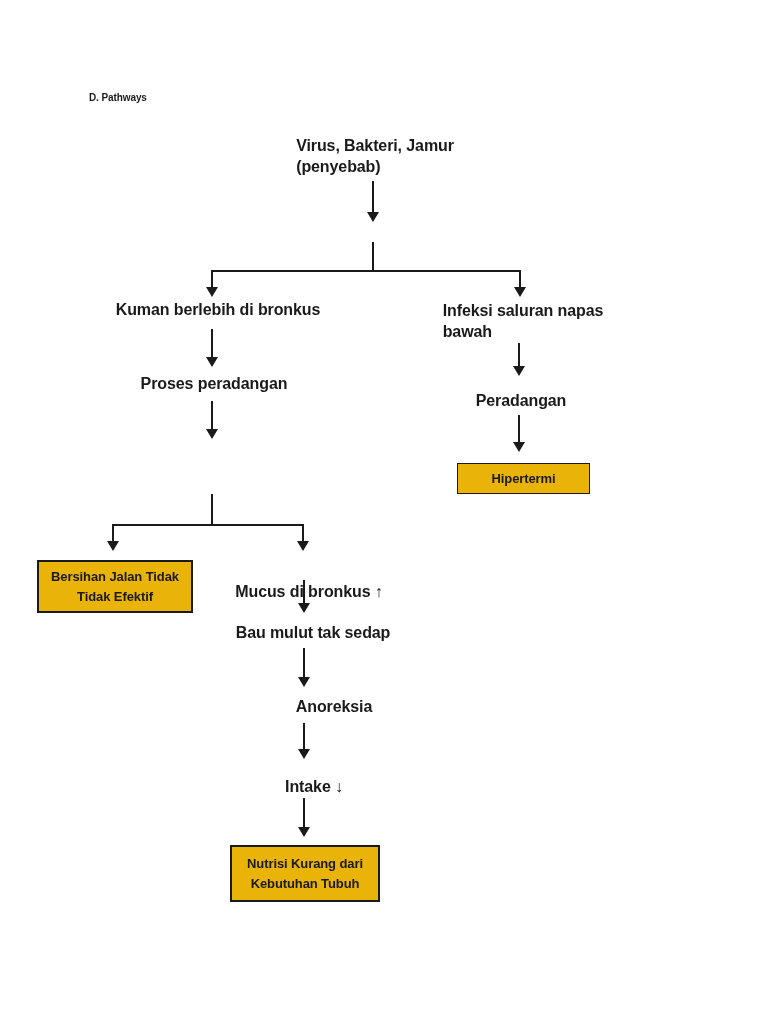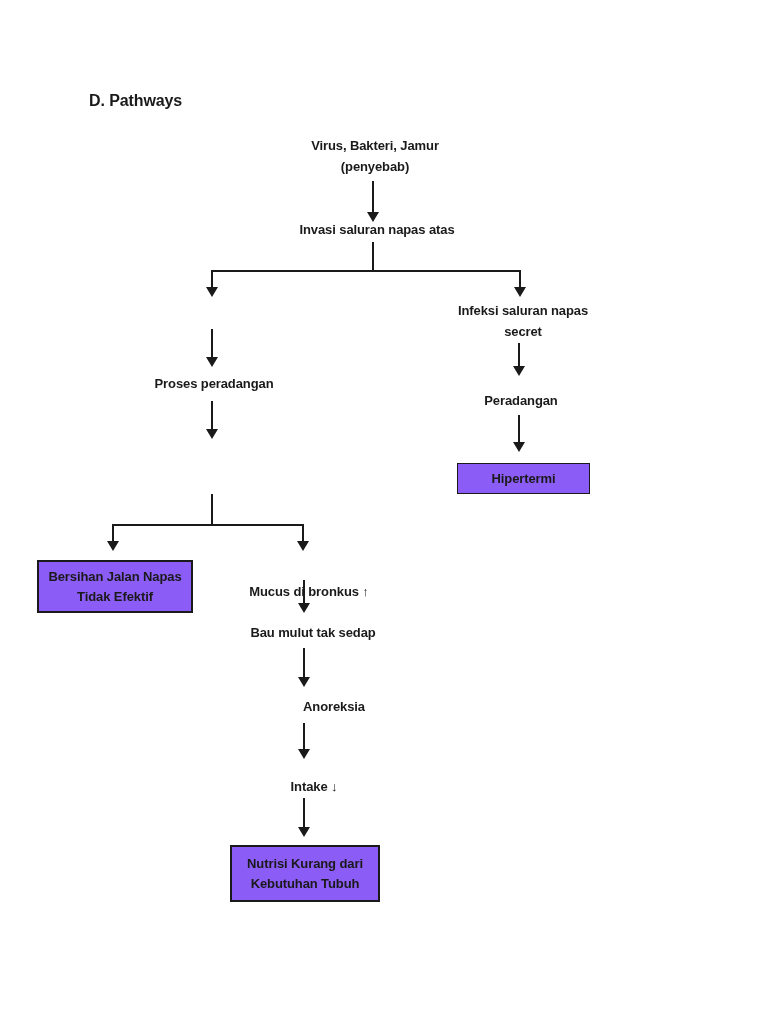--- a/index.html
+++ b/index.html
@@ -14,38 +14,38 @@
     background: #ffffff;
     font-family: "Liberation Sans", sans-serif;
     color: #1a1a1a;
     overflow: hidden;
   }
   .heading {
     position: absolute;
     left: 89px;
     top: 92px;
     font-weight: bold;
-    font-size: 16px;
+    font-size: 10px;
     letter-spacing: -0.1px;
   }
   .node {
     position: absolute;
     transform: translateX(-50%);
-    text-align: center;
+    text-align: left;
     font-weight: bold;
-    font-size: 13px;
+    font-size: 16px;
     line-height: 21px;
     white-space: nowrap;
     letter-spacing: -0.1px;
   }
   .box {
     position: absolute;
     box-sizing: border-box;
     border: 2px solid #1a1a1a;
-    background: #8b5cf6;
+    background: #eab308;
     display: flex;
     flex-direction: column;
     align-items: center;
     justify-content: center;
     text-align: center;
     font-weight: bold;
     font-size: 13px;
     line-height: 20px;
     white-space: nowrap;
     letter-spacing: -0.1px;
@@ -130,47 +130,47 @@
       <line x1="519" y1="415" x2="519" y2="443"></line>
       <polygon points="513,442 525,442 519,452"></polygon>
     </g>
   </svg>
 
   <div class="node" style="left:375px; top:135px;">
     <div>Virus, Bakteri, Jamur</div>
     <div>(penyebab)</div>
   </div>
 
-  <div class="node" style="left:377px; top:219px;">Invasi saluran napas atas</div>
 
+  <div class="node" style="left:218px; top:299px;">Kuman berlebih di bronkus</div>
 
   <div class="node" style="left:214px; top:373px;">Proses peradangan</div>
 
 
   <div class="box" style="left:37px; top:560px; width:156px; height:53px;">
-    <div>Bersihan Jalan Napas</div>
+    <div>Bersihan Jalan Tidak</div>
     <div>Tidak Efektif</div>
   </div>
 
   <div class="node" style="left:309px; top:557px;margin-top:24px;">Mucus di bronkus ↑</div>
 
   <div class="node" style="left:313px; top:622px;">Bau mulut tak sedap</div>
 
   <div class="node" style="left:310px; top:696px;margin-left:24px;">Anoreksia</div>
 
   <div class="node" style="left:308px; top:776px;padding-left:12px;">Intake ↓</div>
 
   <div class="box" style="left:230px; top:845px; width:150px; height:57px;">
     <div>Nutrisi Kurang dari</div>
     <div>Kebutuhan Tubuh</div>
   </div>
 
   <div class="node" style="left:523px; top:300px;">
     <div>Infeksi saluran napas</div>
-    <div>secret</div>
+    <div>bawah</div>
   </div>
 
   <div class="node" style="left:521px; top:390px;">Peradangan</div>
 
   <div class="box thin" style="left:457px; top:463px; width:133px; height:31px;">
     <div>Hipertermi</div>
   </div>
 
 </div>
 

